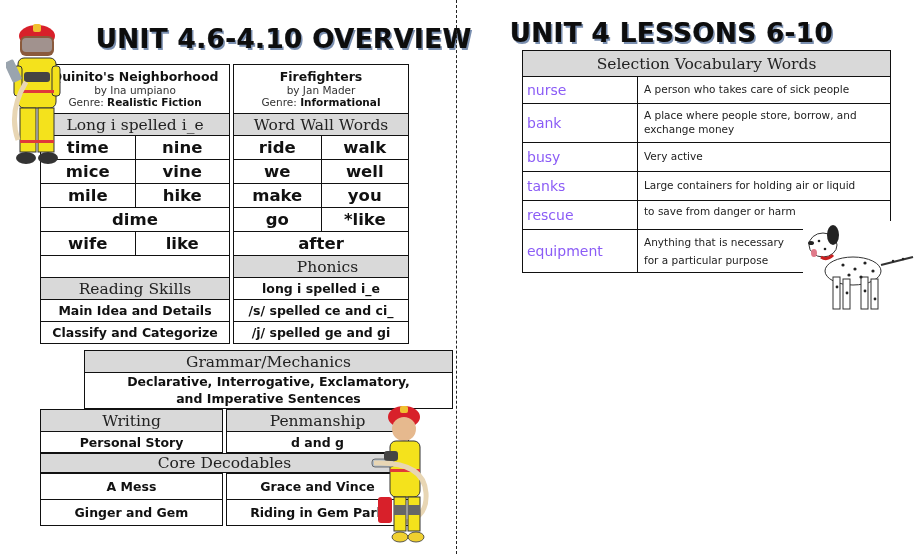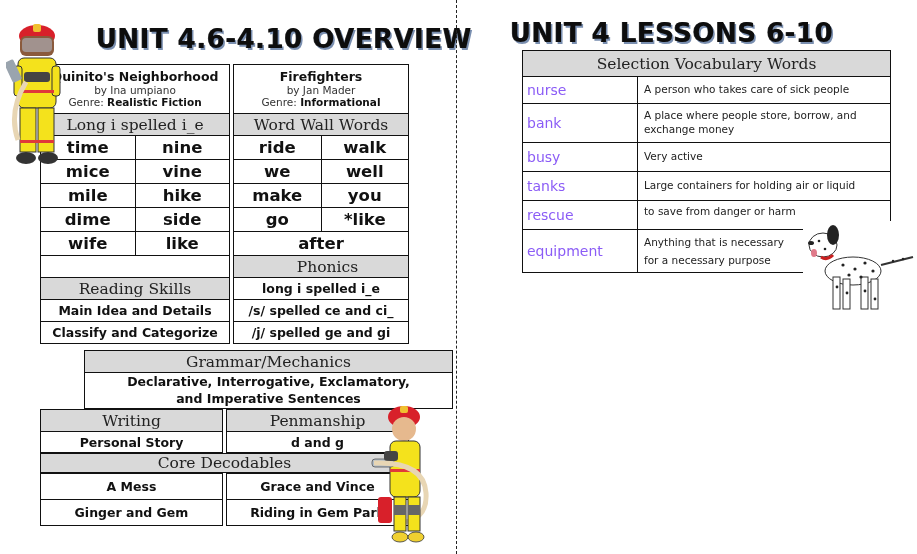--- a/index.html
+++ b/index.html
@@ -94,21 +94,20 @@
   <div class="row2">
       <div class="cell">mice</div>
       <div class="cell">vine</div>
     </div>
   <div class="row2">
       <div class="cell">mile</div>
       <div class="cell">hike</div>
     </div>
   <div class="row2">
       <div class="cell">dime</div>
-      <div class="cell">side</div>
     </div>
   <div class="row2">
       <div class="cell">wife</div>
       <div class="cell">like</div>
     </div>
   <div class="cell blank"></div>
   <div class="cell hdr h22">Reading Skills</div>
   <div class="cell sm">Main Idea and Details</div>
   <div class="cell sm">Classify and Categorize</div>
 </div>
@@ -196,21 +195,21 @@
   <tr style="height:29px">
         <td class="w">tanks</td>
         <td class="d">Large containers for holding air or liquid</td>
       </tr>
   <tr style="height:29px">
         <td class="w">rescue</td>
         <td class="d" style="vertical-align:top;padding-top:4px">to save from danger or harm</td>
       </tr>
   <tr style="height:43px">
         <td class="w">equipment</td>
-        <td class="d" style="line-height:1.75"><span>Anything that is necessary</span><br><span>for a necessary purpose</span></td>
+        <td class="d" style="line-height:1.75"><span>Anything that is necessary</span><br><span>for a particular purpose</span></td>
       </tr>
 </tbody>
   </table>
 
 <svg class="clip" style="left:6px;top:22px" width="62" height="146" viewBox="0 0 62 146">
   <ellipse cx="31" cy="14" rx="18" ry="11" fill="#d8202a"></ellipse>
   <rect x="27" y="2" width="8" height="8" rx="2" fill="#f0c030"></rect>
   <rect x="14" y="14" width="34" height="20" rx="6" fill="#8a5a3c"></rect>
   <rect x="16" y="16" width="30" height="14" rx="4" fill="#b0b8c4" opacity="0.6"></rect>
   <rect x="12" y="36" width="38" height="50" rx="6" fill="#f4e21c" stroke="#333" stroke-width="1"></rect>

